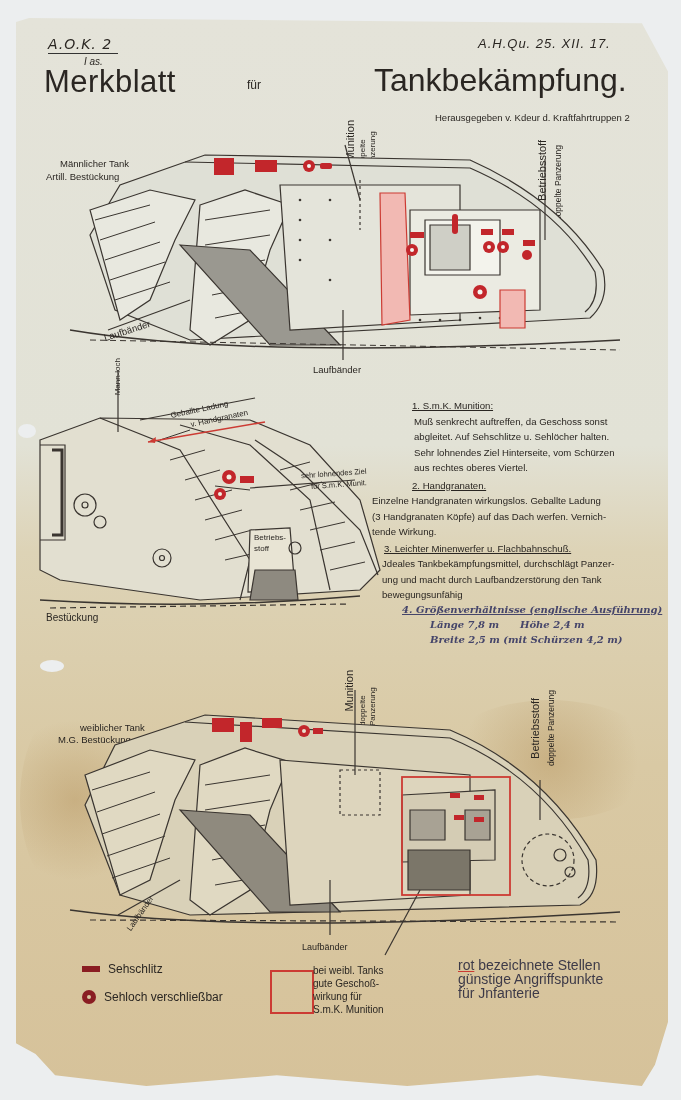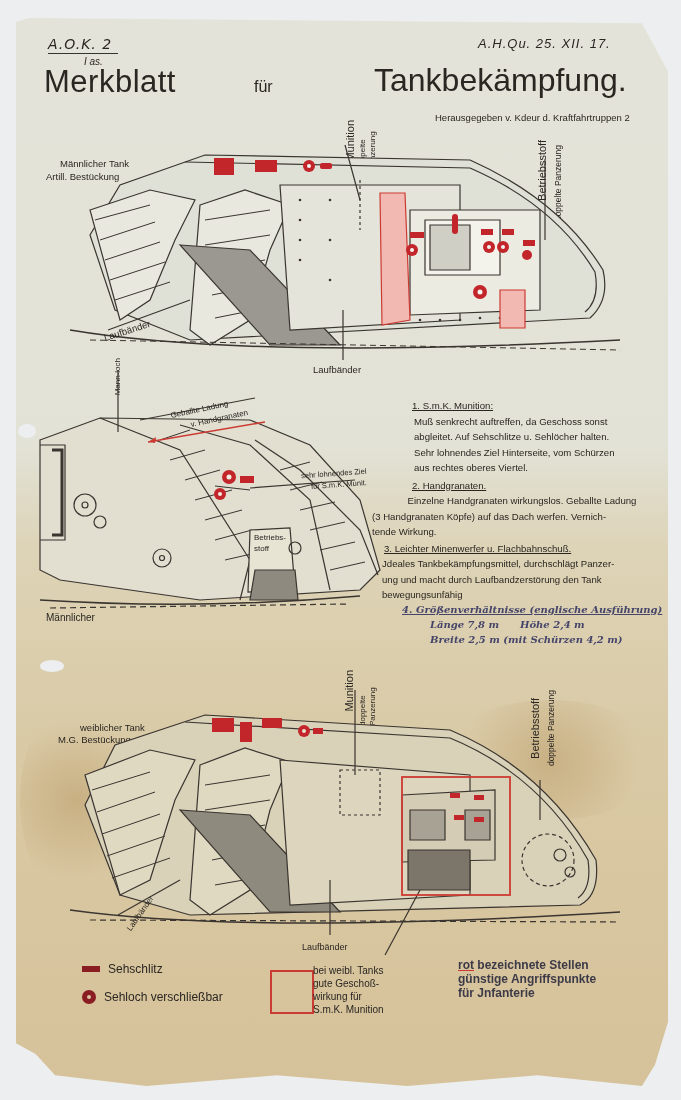--- a/index.html
+++ b/index.html
@@ -10,21 +10,21 @@
     clip-path: polygon(0 4px, 2% 0, 96% 0.5%, 100% 5%, 100% 94%, 98% 98%, 96% 100%, 80% 99%, 60% 100%, 40% 99%, 20% 100%, 6% 99%, 3% 97%, 0 96%);
   }
   .stain { position:absolute; border-radius:50%; background:radial-gradient(circle, rgba(170,130,70,0.35), rgba(170,130,70,0) 70%); }
   .hole { position:absolute; background:#eceeef; border-radius:50%; }
   .abs { position:absolute; }
   .hw { font-family:"DejaVu Serif", serif; font-style:italic;font-weight:bold; }
   .ref-top { left:48px; top:36px; font-size:14px; font-style:italic; letter-spacing:1px; border-bottom:1px solid #333; padding:0 6px 1px 0; font-family:"DejaVu Sans", sans-serif; }
   .ref-sub { left:84px; top:56px; font-size:10px; font-style:italic; }
   .date { left:478px; top:36px; font-size:13px; font-style:italic; letter-spacing:1px; }
   .title-a { left:44px; top:64px; font-size:31px; letter-spacing:0.5px; }
-  .title-b { left:254px; top:78px; font-size:16px; }
+  .title-b { left:247px; top:78px; font-size:12px; }
   .title-c { left:374px; top:62px; font-size:32px; }
   .publisher { left:391px; top:112px; font-size:9.5px;padding-left:44px; }
   .lbl { font-size:9.5px; line-height:11px; }
   .vlabel { writing-mode:vertical-rl; transform:rotate(180deg); font-size:9.5px; line-height:10px; }
   .notes { left:400px; top:398px; width:272px; font-size:9.6px; line-height:15.5px; }
   .notes .h { text-decoration:underline; }
   .notes .ind { padding-left:14px; }
   .hand { left:400px; top:602px; font-size:10px; line-height:15px; color:#45456a; }
   .legend-row { display:flex; align-items:center; gap:8px; font-size:12px; }
   .slit { width:18px; height:6px; background:#8a1d22; display:inline-block; }
@@ -193,30 +193,30 @@
       <circle cx="220" cy="494" r="2"></circle>
     </g>
 </svg>
 
 <div class="abs vlabel" style="left:113px;top:358px;font-size:8px;">Mann-loch</div>
 <div class="abs lbl" style="left:170px;top:404px;font-size:8px;transform:rotate(-12deg);">Geballte Ladung</div>
 <div class="abs lbl" style="left:190px;top:413px;font-size:8px;transform:rotate(-12deg);">v. Handgranaten</div>
 <div class="abs lbl" style="left:301px;top:468px;font-size:7.5px;transform:rotate(-4deg);">sehr lohnendes Ziel</div>
 <div class="abs lbl" style="left:311px;top:479px;font-size:7.5px;transform:rotate(-4deg);">für S.m.K. Munit.</div>
 <div class="abs lbl" style="left:254px;top:532px;font-size:8px;width:36px;">Betriebs-stoff</div>
-<div class="abs lbl" style="left:46px;top:612px;font-size:10px;">Männlicher</div>
+<div class="abs lbl" style="left:46px;top:612px;font-size:10px;">Bestückung</div>
 
 <div class="abs notes">
   <div class="h" style="padding-left:12px;">1. S.m.K. Munition:</div>
   <div class="ind">Muß senkrecht auftreffen, da Geschoss sonst</div>
   <div class="ind">abgleitet. Auf Sehschlitze u. Sehlöcher halten.</div>
   <div class="ind">Sehr lohnendes Ziel Hinterseite, vom Schürzen</div>
   <div class="ind">aus rechtes oberes Viertel.</div>
   <div class="h" style="padding-left:12px;margin-top:2px;">2. Handgranaten.</div>
-  <div style="margin-left:-28px;text-align:center;">Einzelne Handgranaten wirkungslos. Geballte Ladung</div>
+  <div style="margin-left:-28px;">Einzelne Handgranaten wirkungslos. Geballte Ladung</div>
   <div style="margin-left:-28px;">(3 Handgranaten Köpfe) auf das Dach werfen. Vernich-</div>
   <div style="margin-left:-28px;">tende Wirkung.</div>
   <div class="h" style="padding-left:12px;margin-left:-28px;margin-top:1px;">3. Leichter Minenwerfer u. Flachbahnschuß.</div>
   <div style="margin-left:-18px;">Jdeales Tankbekämpfungsmittel, durchschlägt Panzer-</div>
   <div style="margin-left:-18px;">ung und macht durch Laufbandzerstörung den Tank</div>
   <div style="margin-left:-18px;">bewegungsunfähig</div>
 </div>
 
 <div class="abs hand hw">
   <div style="text-decoration:underline;padding-left:2px;">4. Größenverhältnisse (englische Ausführung)</div>
@@ -293,17 +293,17 @@
   <span class="port"></span>
   <span>Sehloch verschließbar</span>
 </div>
 <div class="abs redbox" style="left:270px;top:970px;"></div>
 <div class="abs" style="left:313px;top:964px;font-size:10px;line-height:13px;">
   <div>bei weibl. Tanks</div>
   <div>gute Geschoß-</div>
   <div>wirkung für</div>
   <div>S.m.K. Munition</div>
 </div>
-<div class="abs" style="left:458px;top:958px;font-size:12px;line-height:14px;color:#3d3a48;font-weight:bold;">
+<div class="abs" style="left:458px;top:958px;font-size:14px;line-height:14px;color:#3d3a48;">
   <div><span style="text-decoration:underline;text-decoration-color:#cc3b33;">rot</span><span> bezeichnete Stellen</span></div>
   <div>günstige Angriffspunkte</div>
   <div>für Jnfanterie</div>
 </div>
 
 </body></html>

